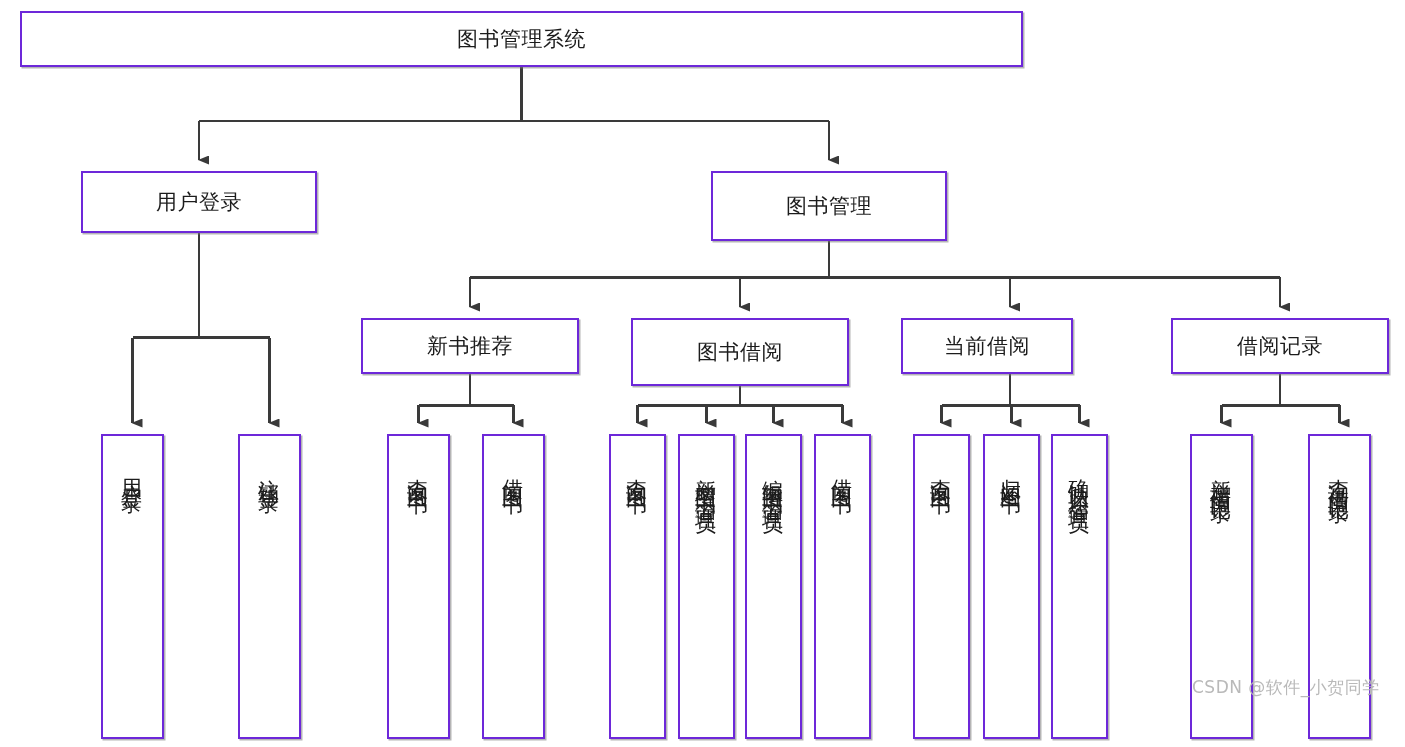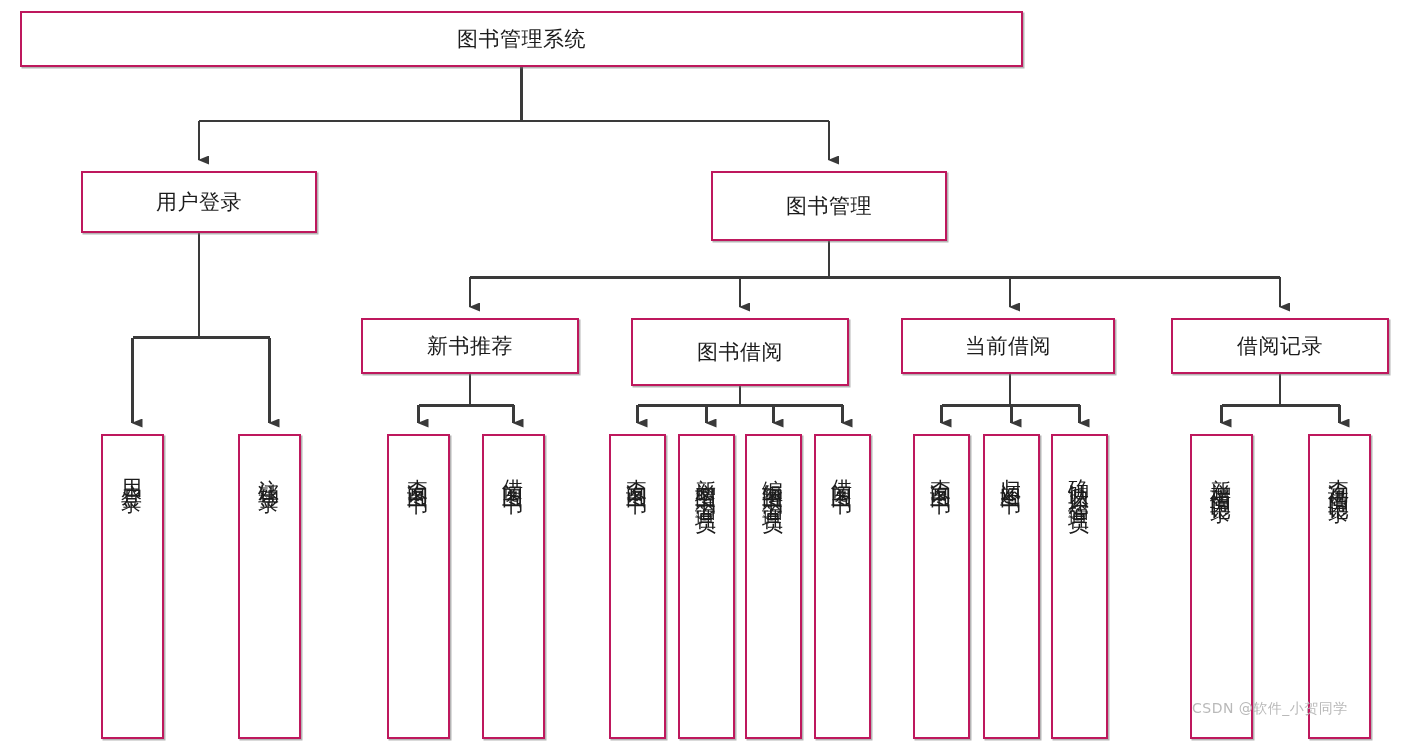--- a/index.html
+++ b/index.html
@@ -23,21 +23,21 @@
     position: absolute;
     left: 0;
     top: 0;
     width: 1405px;
     height: 747px;
   }
   .node-box {
     position: absolute;
     box-sizing: border-box;
     background: #ffffff;
-    border: 2px solid #be185d;
+    border: 2px solid #6d28d9;
     box-shadow: 1.5px 1.5px 0 0 rgba(120,120,120,0.55);
     display: flex;
     align-items: center;
     justify-content: center;
   }
   .node-label {
     color: #1c1c1c;
     font-size: 21px;
     line-height: 1.15;
     letter-spacing: 0.5px;
@@ -53,27 +53,26 @@
     writing-mode: vertical-rl;
     text-orientation: upright;
     letter-spacing: 5px;
     font-size: 21px;
     white-space: nowrap;
   }
   .watermark {
     position: absolute;
     left: 1192px;
     top: 676px;
-    font-size: 14px;
+    font-size: 17px;
     color: #b9b9b9;
     letter-spacing: 0.5px;
     white-space: nowrap;
     pointer-events: none;
     user-select: none;
-    margin-top: 24px;
   }
 </style>
 </head>
 <body>
 
 <div id="diagram-root">
 
   <svg class="diagram-canvas" viewBox="0 0 1405 747" xmlns="http://www.w3.org/2000/svg">
     <defs>
       <marker id="arrowhead" markerWidth="9" markerHeight="11" refX="4.5" refY="10" orient="auto" markerUnits="userSpaceOnUse">
@@ -126,21 +125,21 @@
       </div>
       <div class="node-box" style="left: 711px; top: 171px; width: 236px; height: 70px;">
         <span class="node-label">图书管理</span>
       </div>
       <div class="node-box" style="left: 361px; top: 318px; width: 218px; height: 56px;">
         <span class="node-label">新书推荐</span>
       </div>
       <div class="node-box" style="left: 631px; top: 318px; width: 218px; height: 68px;">
         <span class="node-label">图书借阅</span>
       </div>
-      <div class="node-box" style="left: 901px; top: 318px; width: 214px; height: 56px;">
+      <div class="node-box" style="left: 901px; top: 318px; width: 172px; height: 56px;">
         <span class="node-label">当前借阅</span>
       </div>
       <div class="node-box" style="left: 1171px; top: 318px; width: 218px; height: 56px;">
         <span class="node-label">借阅记录</span>
       </div>
       <div class="node-box vertical" style="left: 101px; top: 434px; width: 63px; height: 305px;">
         <span class="node-label">用户登录</span>
       </div>
       <div class="node-box vertical" style="left: 238px; top: 434px; width: 63px; height: 305px;">
         <span class="node-label">注销登录</span>

